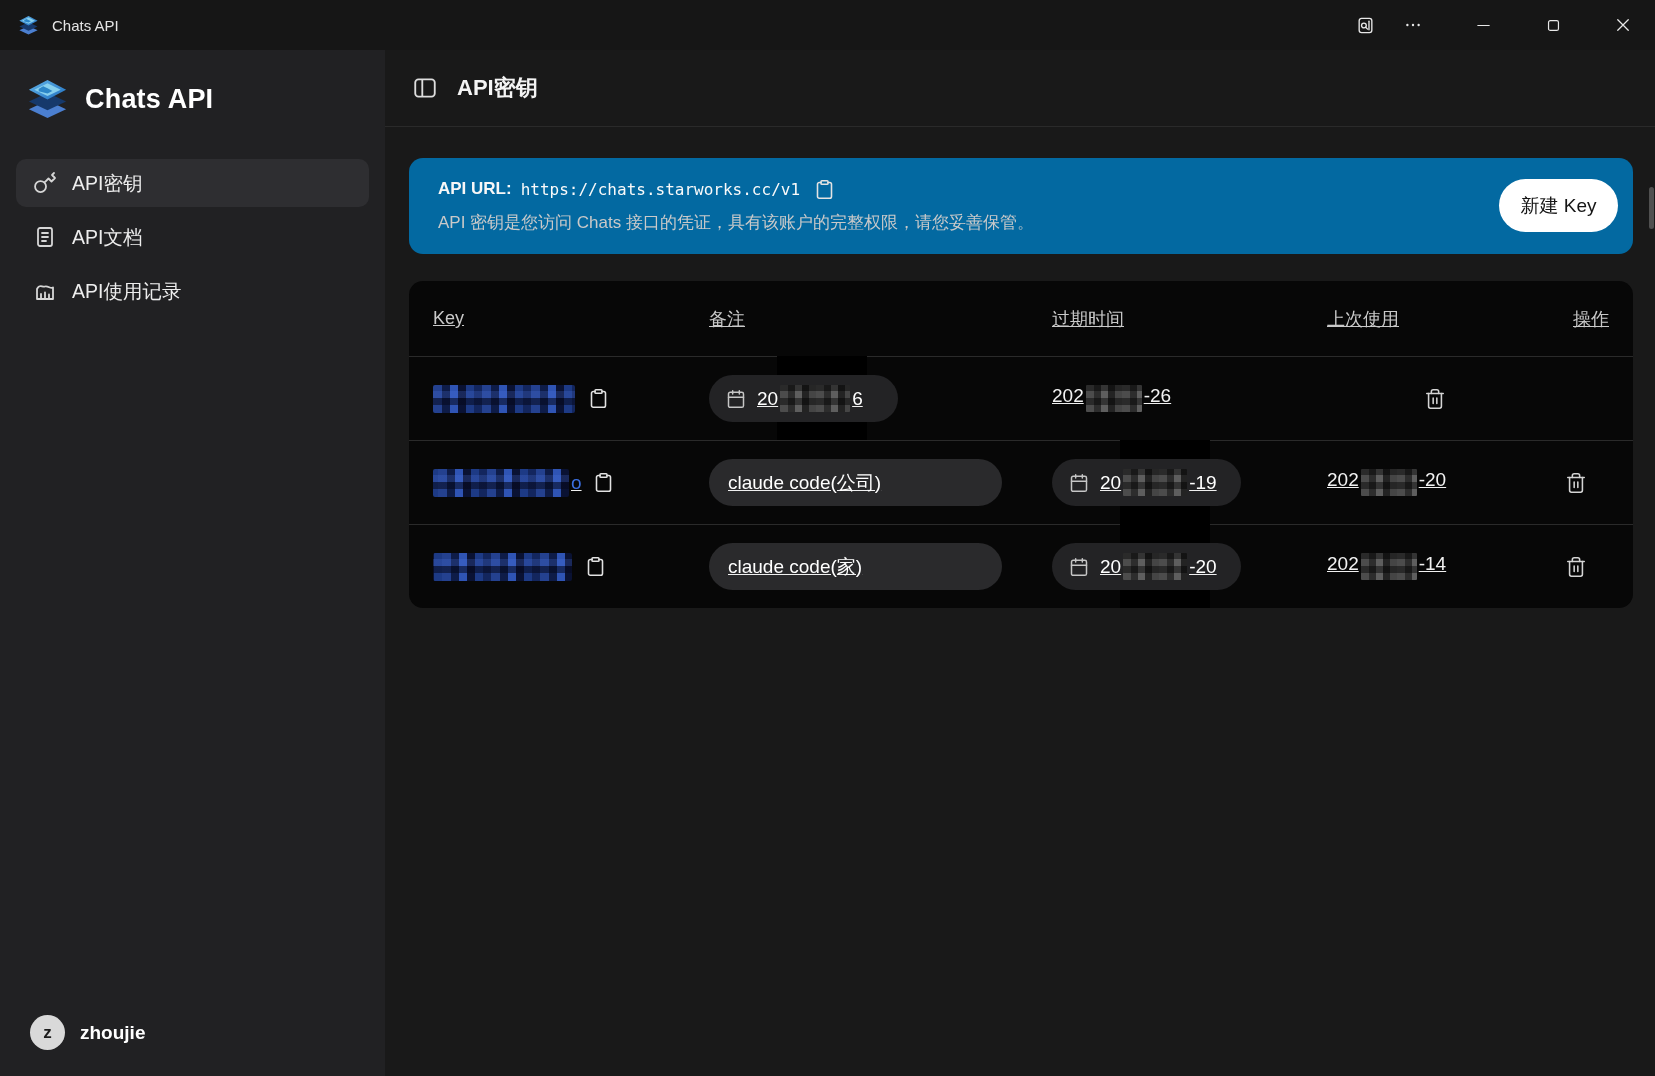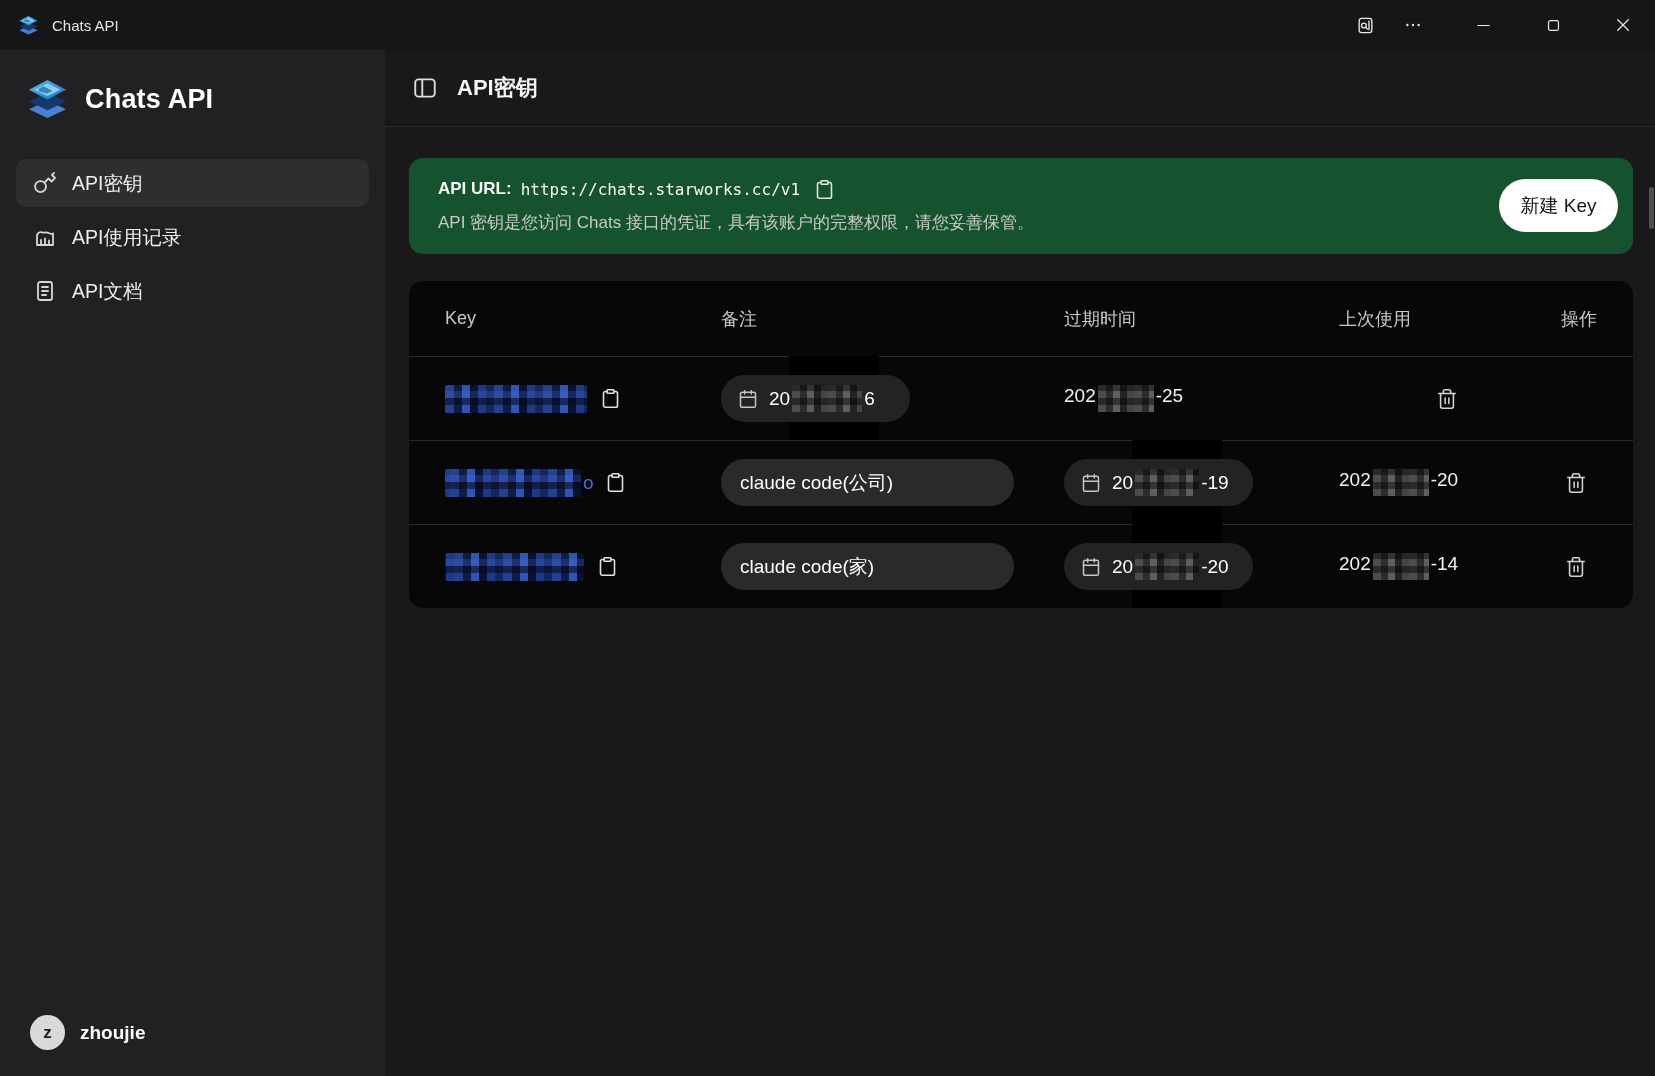--- a/index.html
+++ b/index.html
@@ -60,21 +60,21 @@
     height:77px; display:flex; align-items:center; gap:19px;
     padding-left:27px; border-bottom:1px solid #2a2a2a;
   }
   .panel-toggle { background:none; border:none; color:#dedede; display:flex; }
   .page-title { font-size:22px; font-weight:600; color:#f4f4f4; }
 
   .content { padding:31px 22px 0 24px; }
 
   
   .info-card {
-    position:relative; background:#14532d; border-radius:14px;
+    position:relative; background:#0369a1; border-radius:14px;
     height:96px; padding:15px 24px 0 29px;
   }
   .info-line1 { display:flex; align-items:center; gap:9px; height:32px; }
   .info-url-label { font-size:17px; font-weight:600; color:#f7f7f7; }
   .info-url { font-family:"DejaVu Sans Mono", monospace; font-size:16px; color:#fafafa; }
   .copy-btn { background:none; border:none; color:#e3e3e3; display:flex; padding:2px; margin-left:3px; }
   .info-line2 { margin-top:6px; font-size:17px; color:#c9c9c9; }
   .newkey-btn {
     position:absolute; right:15px; top:21px;
     width:119px; height:53px; border-radius:27px; border:none;
@@ -82,21 +82,21 @@
     font-family:"Liberation Sans", sans-serif;
   }
 
   
   .table-card {
     margin-top:27px; background:#070707; border-radius:14px; overflow:hidden;
   }
   .t-row {
     display:grid;
     grid-template-columns:276px 343px 275px 215px 1fr;
-    align-items:center; padding:0 36px;
+    align-items:center; padding:0 24px;text-decoration:underline;
   }
   .t-head { height:75px; color:#c9c9c9; font-size:18px; }
   .t-head .th-action { text-align:right; }
   .t-body-row { height:84px; border-top:1px solid #2a2a2a; position:relative; }
   .cell { display:flex; align-items:center; position:relative; height:100%; }
 
   
   .key-mosaic {
     width:140px; height:28px; border-radius:2px;
     background:
@@ -221,31 +221,31 @@
 
     <nav class="nav">
       <div class="nav-item active">
         <svg class="nav-icon" width="24" height="24" viewBox="0 0 24 24" fill="none" stroke="currentColor" stroke-width="1.8" stroke-linecap="round" stroke-linejoin="round">
           <path d="m21 2-2 2m-7.61 7.61a5.5 5.5 0 1 1-7.778 7.778 5.5 5.5 0 0 1 7.777-7.777Zm0 0L15.5 7.5m0 0 3 3L22 7l-3-3"></path>
         </svg>
         <span>API密钥</span>
       </div>
       <div class="nav-item">
         <svg class="nav-icon" width="24" height="24" viewBox="0 0 24 24" fill="none" stroke="currentColor" stroke-width="1.8" stroke-linecap="round" stroke-linejoin="round">
+          <rect x="5" y="3" width="14" height="18" rx="2"></rect>
+            <path d="M9 8h6M9 12h6M9 16h4"></path>
+        </svg>
+        <span>API文档</span>
+      </div>
+      <div class="nav-item">
+        <svg class="nav-icon" width="24" height="24" viewBox="0 0 24 24" fill="none" stroke="currentColor" stroke-width="1.8" stroke-linecap="round" stroke-linejoin="round">
           <path d="M4 20 V10 C7 4.5 9 8.5 12 7.5 C15 6.5 18 10.5 20 8.5 V20 Z"></path>
           <path d="M8 20v-5M12 20v-6.5M16 20v-4.5"></path>
         </svg>
         <span>API使用记录</span>
-      </div>
-      <div class="nav-item">
-        <svg class="nav-icon" width="24" height="24" viewBox="0 0 24 24" fill="none" stroke="currentColor" stroke-width="1.8" stroke-linecap="round" stroke-linejoin="round">
-          <rect x="5" y="3" width="14" height="18" rx="2"></rect>
-            <path d="M9 8h6M9 12h6M9 16h4"></path>
-        </svg>
-        <span>API文档</span>
       </div>
     </nav>
 
     <div class="sidebar-spacer"></div>
 
     <div class="user-row">
       <div class="avatar">z</div>
       <span class="user-name">zhoujie</span>
     </div>
   </aside>
@@ -310,21 +310,21 @@
                 <span>20</span>
                 <span class="date-mosaic" style="width:70px"></span>
                 <span>6</span>
               </span>
             </button>
           </div>
           <div class="cell">
             <span class="last-used">
               <span>202</span>
               <span class="last-mosaic"></span>
-              <span>-25</span>
+              <span>-26</span>
             </span>
           </div>
           <div class="cell action-cell">
             <button class="icon-btn trash-btn">
               <svg width="22" height="22" viewBox="0 0 24 24" fill="none" stroke="currentColor" stroke-width="1.7" stroke-linecap="round" stroke-linejoin="round">
                 <path d="M3 6h18"></path>
                   <path d="M19 6v14a2 2 0 0 1-2 2H7a2 2 0 0 1-2-2V6"></path>
                 <path d="M8 6V4a2 2 0 0 1 2-2h4a2 2 0 0 1 2 2v2"></path>
                 <path d="M10 11v6M14 11v6"></path>
               </svg>

